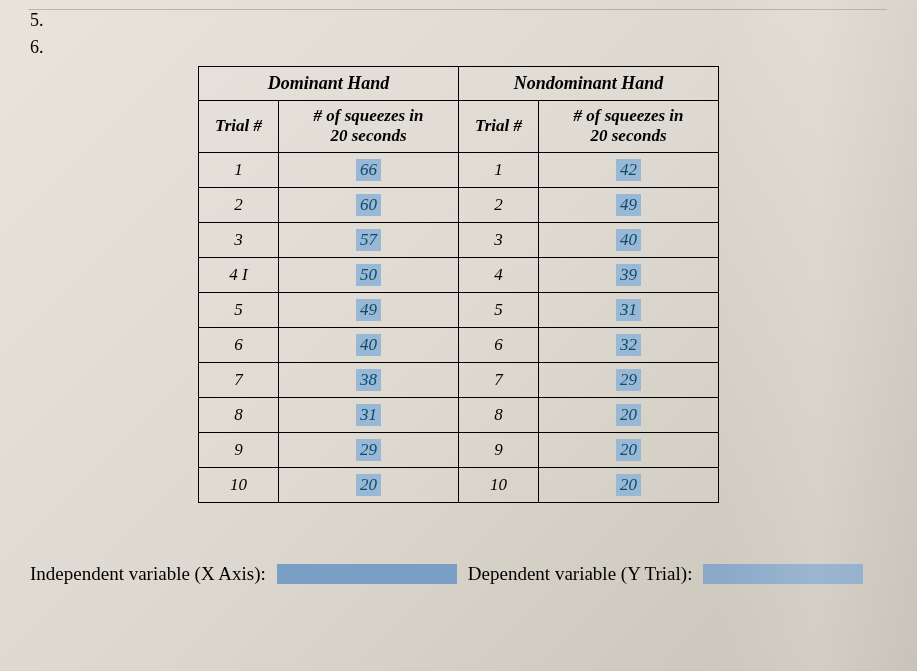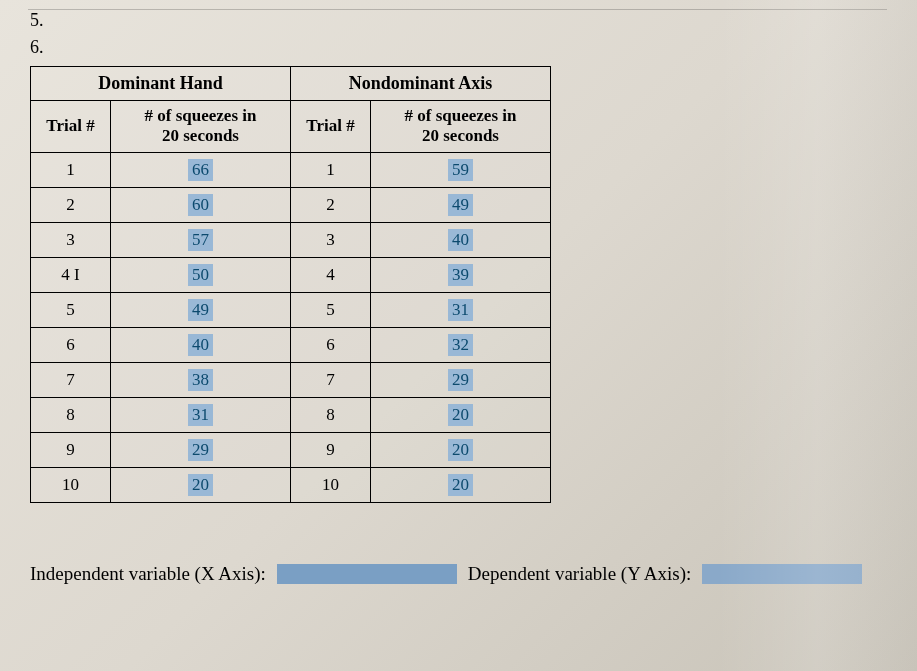--- a/index.html
+++ b/index.html
@@ -32,21 +32,23 @@
       margin-bottom: 6px;
       display: flex;
       align-items: baseline;
     }
     .instruction .num {
       width: 28px;
       flex-shrink: 0;
     }
     .table-wrap {
       display: flex;
+      justify-content: center;
       margin-top: 8px;
+      font-style: italic;
     }
     table {
       border-collapse: collapse;
       background: rgba(255,255,255,0.05);
     }
     th, td {
       border: 1.5px solid #000;
       padding: 6px 10px;
       text-align: center;
       font-size: 17px;
@@ -125,41 +127,41 @@
 </div>
 <div class="instruction">
   <span class="num">6.</span>
 </div>
 
 <div class="table-wrap">
   <table>
     <thead>
       <tr>
         <th class="section-header" colspan="2">Dominant Hand</th>
-        <th class="section-header" colspan="2">Nondominant Axis</th>
+        <th class="section-header" colspan="2">Nondominant Hand</th>
       </tr>
       <tr>
         <th class="col-header">Trial #</th>
         <th class="col-header">
           <span># of squeezes in</span><br>
           <span>20 seconds</span>
         </th>
         <th class="col-header">Trial #</th>
         <th class="col-header">
           <span># of squeezes in</span><br>
           <span>20 seconds</span>
         </th>
       </tr>
     </thead>
     <tbody id="table-body">
     <tr>
           <td class="trial-col">1</td>
           <td class="value-col"><span class="entered">66</span></td>
           <td class="trial-col-r">1</td>
-          <td class="value-col-r"><span class="entered">59</span></td>
+          <td class="value-col-r"><span class="entered">42</span></td>
         </tr>
         <tr>
           <td class="trial-col">2</td>
           <td class="value-col"><span class="entered">60</span></td>
           <td class="trial-col-r">2</td>
           <td class="value-col-r"><span class="entered">49</span></td>
         </tr>
         <tr>
           <td class="trial-col">3</td>
           <td class="value-col"><span class="entered">57</span></td>
@@ -208,15 +210,15 @@
           <td class="trial-col-r">10</td>
           <td class="value-col-r"><span class="entered">20</span></td>
         </tr>
       </tbody>
   </table>
 </div>
 
 <div class="footer-vars">
   <span>Independent variable (X Axis):</span>
   <span class="var-input"></span>
-  <span>Dependent variable (Y Axis):</span>
+  <span>Dependent variable (Y Trial):</span>
   <span class="var-input-r"></span>
 </div>
 
 </body></html>

